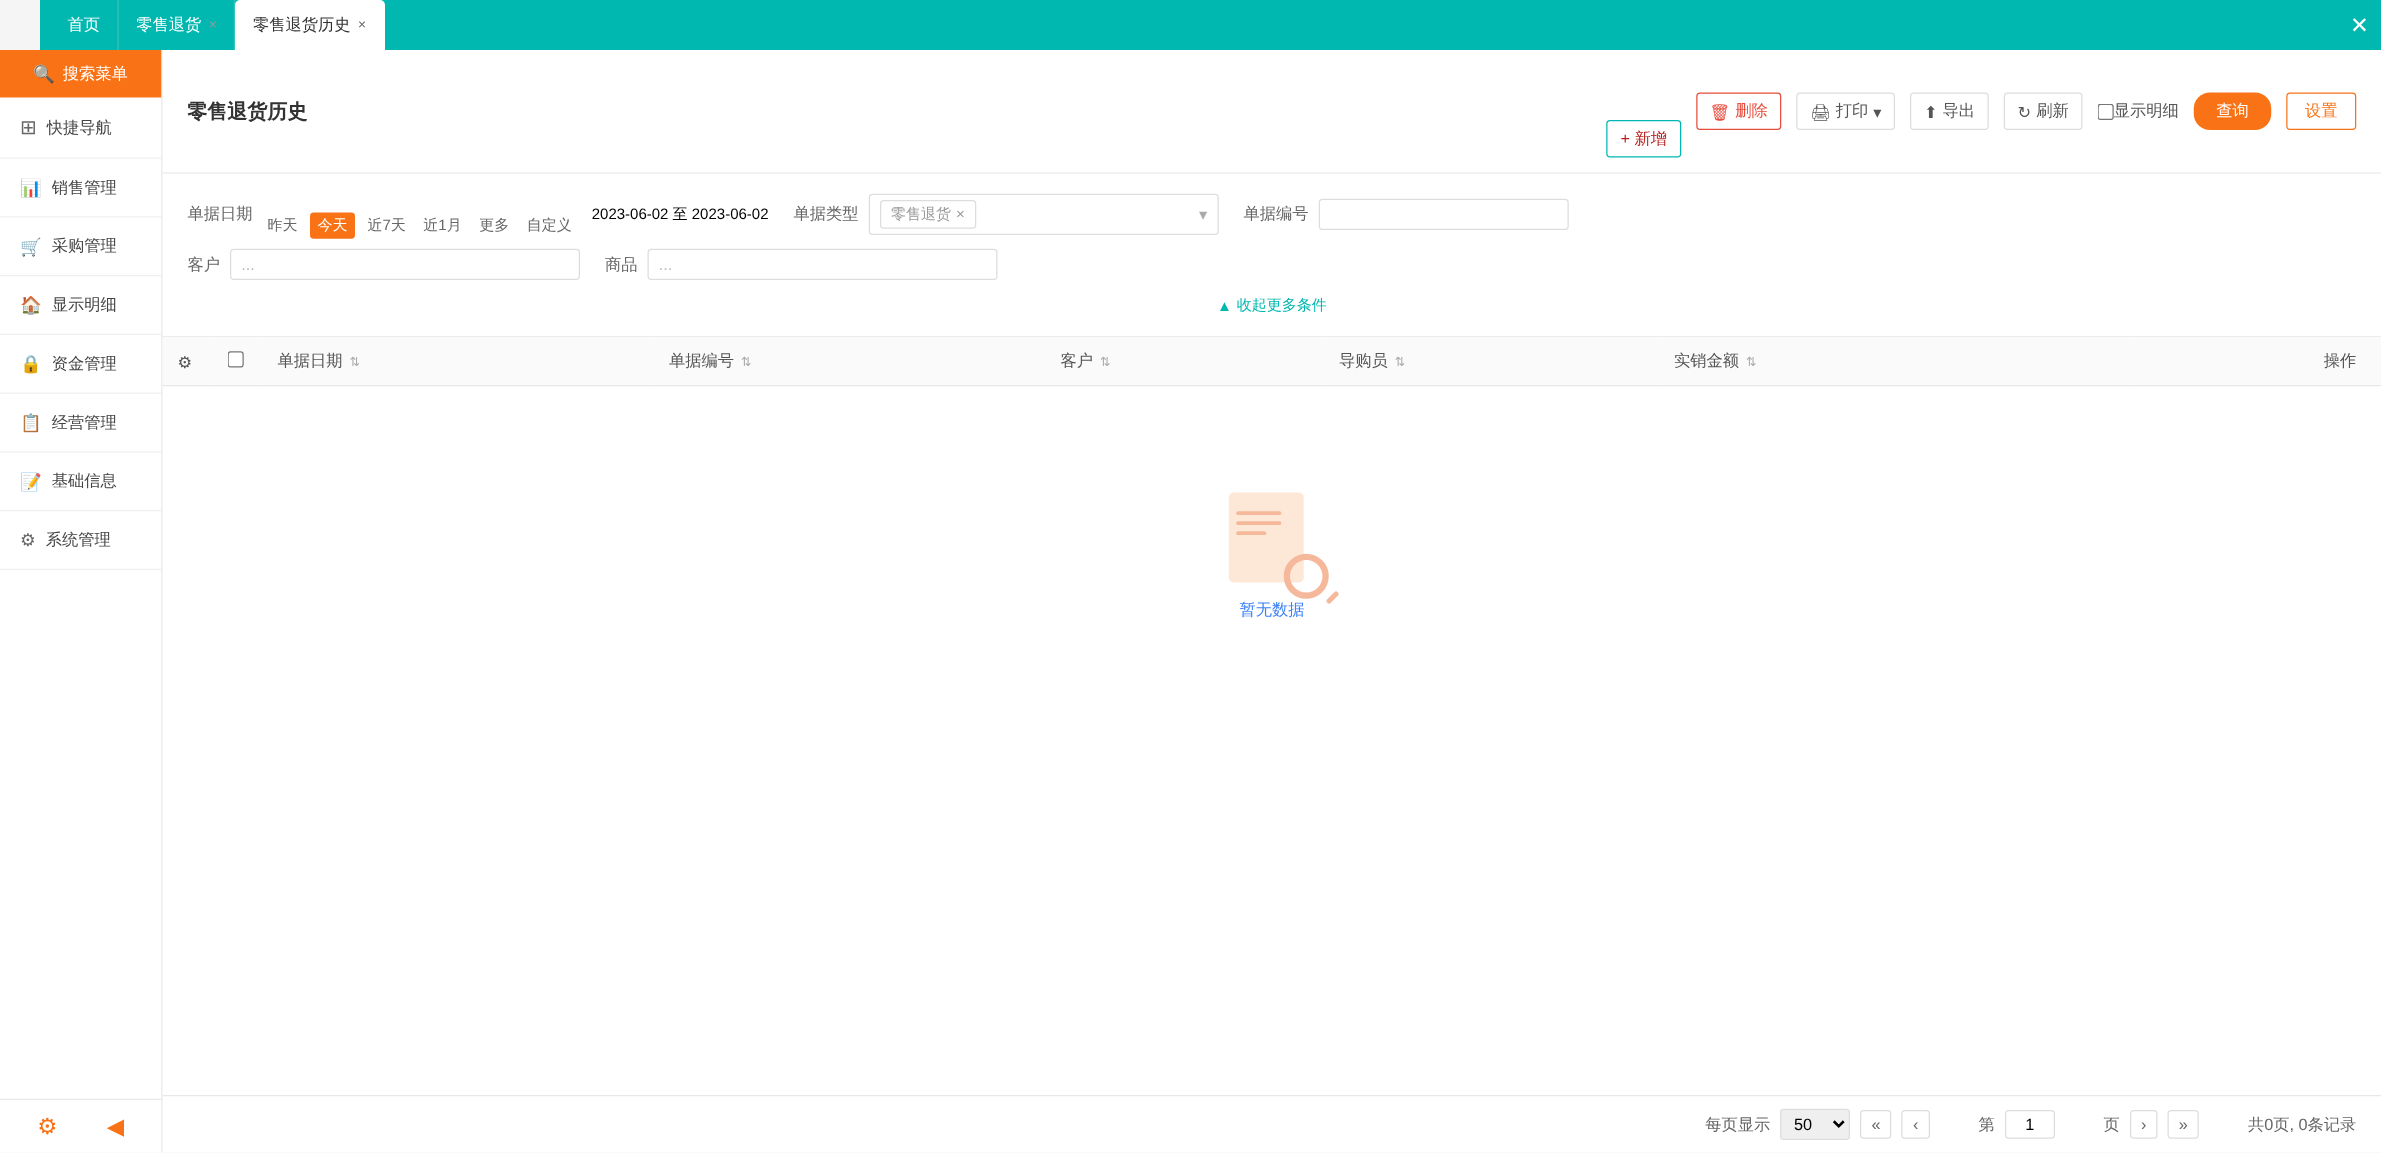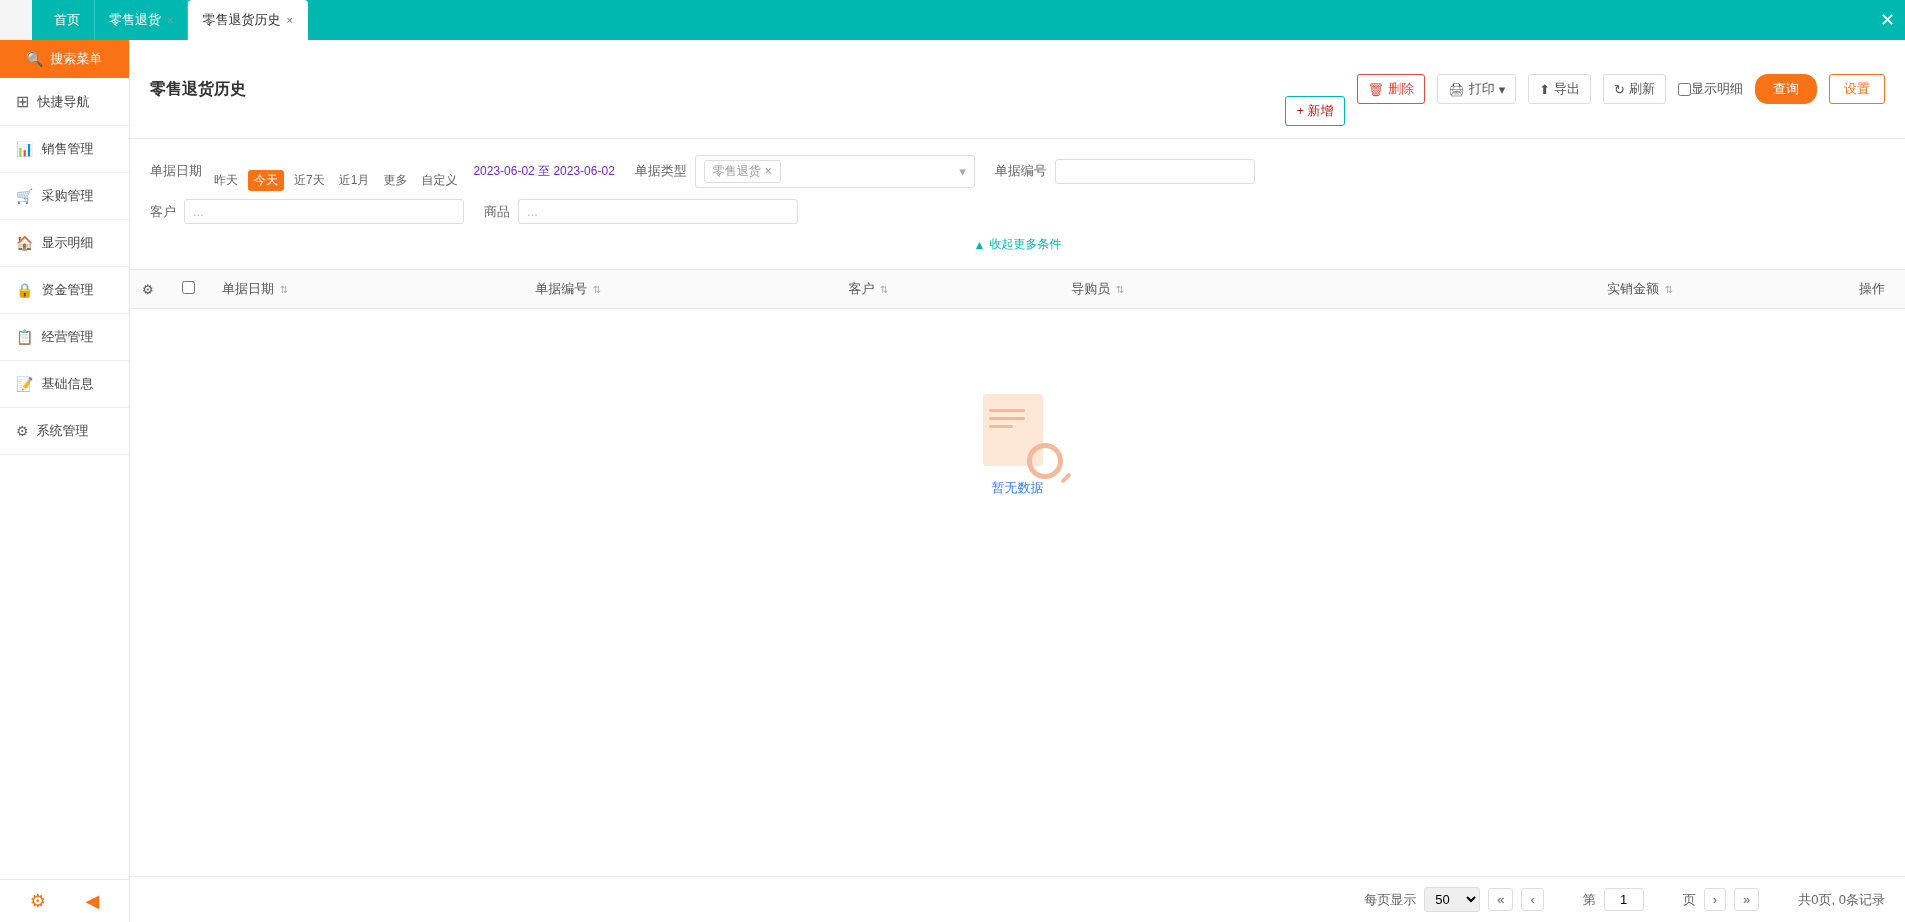--- a/index.html
+++ b/index.html
@@ -39,21 +39,21 @@
     .checkbox-label { display: flex; align-items: center; gap: 0; font-size: 13px; color: #555; }
 
     
     .filter-panel { background: #fff; padding: 12px 20px; border-bottom: 1px solid #e8e8e8; flex-shrink: 0; }
     .filter-row { display: flex; align-items: center; gap: 20px; margin-bottom: 8px; flex-wrap: wrap; }
     .filter-item { display: flex; align-items: center; gap: 8px; }
     .filter-label { color: #666; font-size: 13px; white-space: nowrap; }
     .date-filters { display: flex; align-items: center; gap: 6px; }
     .date-btn { font-size: 12px; color: #666; cursor: pointer; padding: 2px 4px; margin-top: 19px; }
     .date-btn.active { background: #f97316; color: #fff; border-radius: 3px; padding: 2px 6px; }
-    .date-range { font-size: 12px; color: #6d28d9; margin-left: 4px; }
+    .date-range { font-size: 12px; color: #000000; margin-left: 4px; }
     .filter-input { border: 1px solid #ddd; border-radius: 3px; padding: 4px 8px; font-size: 13px; color: #999; cursor: pointer; min-width: 200px; display: flex; align-items: center; justify-content: space-between; }
     .tag-item { display: inline-flex; align-items: center; gap: 4px; background: #fff; border: 1px solid #ddd; border-radius: 3px; padding: 2px 8px; font-size: 12px; }
     .tag-close { cursor: pointer; color: #999; }
     .collapse-btn { display: flex; align-items: center; gap: 4px; color: #00b8b0; font-size: 12px; cursor: pointer; justify-content: center; padding: 4px; }
 
     
     .table-container { flex: 1; background: #fff; margin: 0; overflow: auto; }
     .data-table { width: 100%; border-collapse: collapse; }
     .data-table th { background: #fafafa; border-bottom: 1px solid #e8e8e8; padding: 10px 12px; font-size: 13px; font-weight: 500; color: #555; text-align: left; white-space: nowrap; }
     .data-table th.sort { cursor: pointer; }
@@ -254,21 +254,21 @@
               <span class="sort-icon">⇅</span>
             </th>
             <th class="sort">
               <span>客户</span>
               <span class="sort-icon">⇅</span>
             </th>
             <th class="sort">
               <span>导购员</span>
               <span class="sort-icon">⇅</span>
             </th>
-            <th class="sort" style="text-align:right; padding-right:30px;">
+            <th class="sort" style="padding-right:30px;">
               <span>实销金额</span>
               <span class="sort-icon">⇅</span>
             </th>
             <th style="text-align:right; padding-right:20px;">
               <span>操作</span>
             </th>
           </tr>
         </thead>
         <tbody>
           <tr>

